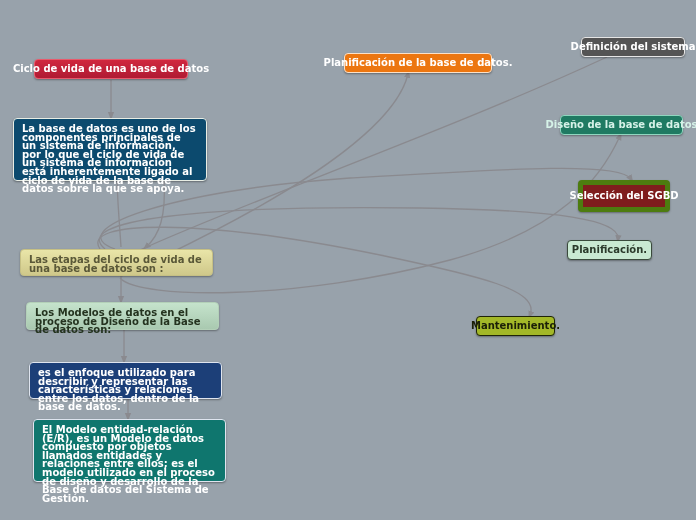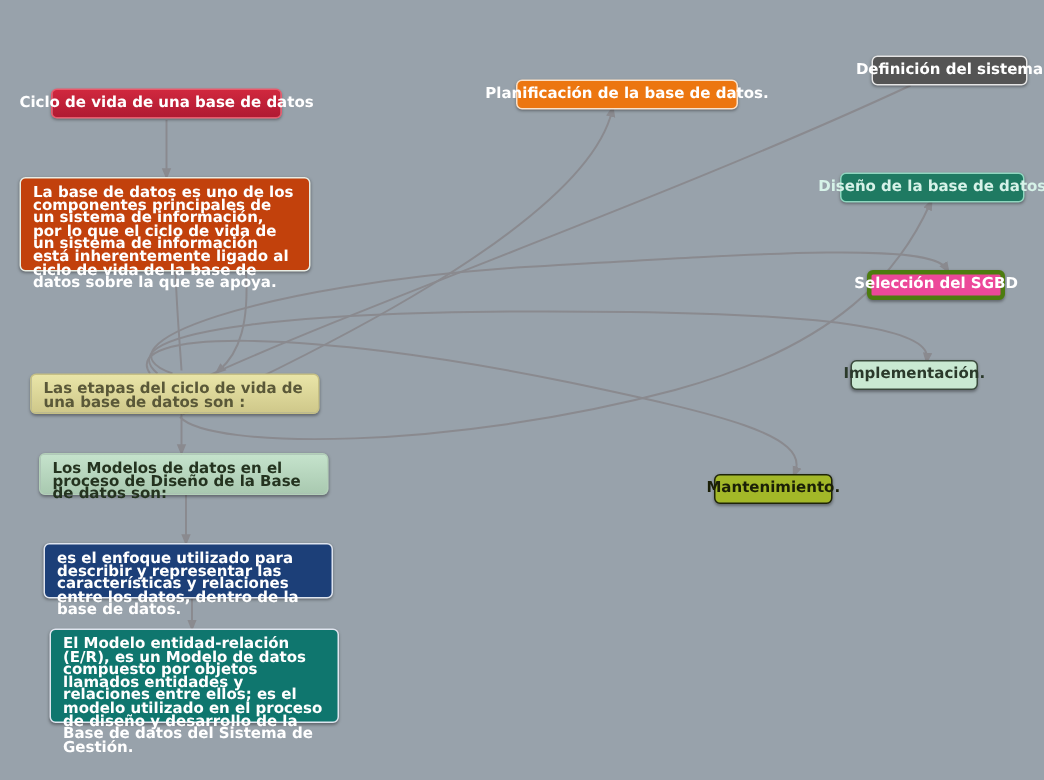--- a/index.html
+++ b/index.html
@@ -16,29 +16,29 @@
     border-radius:4px;
     font-weight:bold;
     font-size:10px;
     line-height:8.6px;
     box-shadow:0 1px 2px rgba(0,0,0,0.35);
     cursor:pointer;
   }
   .node.single { display:flex; align-items:center; justify-content:center; white-space:nowrap; padding:0 6px; }
   .node.multi { padding:6px 8px; }
   .n-root { left:34px; top:59px; width:154px; height:20px; background:linear-gradient(#d0283e,#b01a33); color:#fff; border:1px solid #e85a6c;text-align:right; }
-  .n-intro { left:13px; top:118px; width:194px; height:63px; background:#c2410c; color:#fff; border:1px solid #e8ede4; }
+  .n-intro { left:13px; top:118px; width:194px; height:63px; background:#0c4a6e; color:#fff; border:1px solid #e8ede4; }
   .n-etapas { left:20px; top:249px; width:193px; height:27px; background:linear-gradient(#e9e5a8,#cfc88a); color:#5a5838; border:1px solid #c6c084; padding:6px 8px; }
   .n-modelos { left:26px; top:302px; width:193px; height:28px; background:linear-gradient(#c5e3cc,#a9c9b0); color:#24331f; border:1px solid #b3d0b8; padding:6px 8px; }
   .n-enfoque { left:29px; top:362px; width:193px; height:37px; background:#1c3f78; color:#fff; border:1px solid #dfe5ef; }
   .n-er { left:33px; top:419px; width:193px; height:63px; background:#0f766e; color:#fff; border:1px solid #dfe5ef; }
   .n-plan { left:344px; top:53px; width:148px; height:20px; background:#ec7610; color:#fff; border:1px solid #fbe1c8; }
   .n-def { left:581px; top:37px; width:104px; height:20px; background:#545454; color:#fff; border:1px solid #e5e5e5; }
   .n-dis { left:560px; top:115px; width:123px; height:20px; background:#1f7a62; color:#d6f2e8; border:1px solid #8fd6bf; }
-  .n-sgbd { left:578px; top:180px; width:92px; height:20px; background:#ec4899; color:#fff; border:3px solid #4d7c0f; }
+  .n-sgbd { left:578px; top:180px; width:92px; height:32px; background:#7f1d1d; color:#fff; border:5px solid #4d7c0f; }
   .n-impl { left:567px; top:240px; width:85px; height:20px; background:#c9e9d2; color:#2b3a2b; border:1px solid #3a4a3c; }
   .n-mant { left:476px; top:316px; width:79px; height:20px; background:#a3b828; color:#1b1f07; border:1px solid #1f2408; }
 </style>
 </head>
 <body>
 
 <svg id="links" viewBox="0 0 696 520">
   <defs>
     <marker id="arr" viewBox="0 0 10 10" refX="5" refY="5" markerWidth="6" markerHeight="6" orient="auto">
       <path d="M0,1 L10,5 L0,9 z" fill="#8a8a8f"></path>
@@ -95,17 +95,17 @@
 <div class="node single n-def">
   <span>Definición del sistema</span>
 </div>
 <div class="node single n-dis">
   <span>Diseño de la base de datos</span>
 </div>
 <div class="node single n-sgbd">
   <span>Selección del SGBD</span>
 </div>
 <div class="node single n-impl">
-  <span>Implementación.</span>
+  <span>Planificación.</span>
 </div>
 <div class="node single n-mant">
   <span>Mantenimiento.</span>
 </div>
 
 </body></html>

